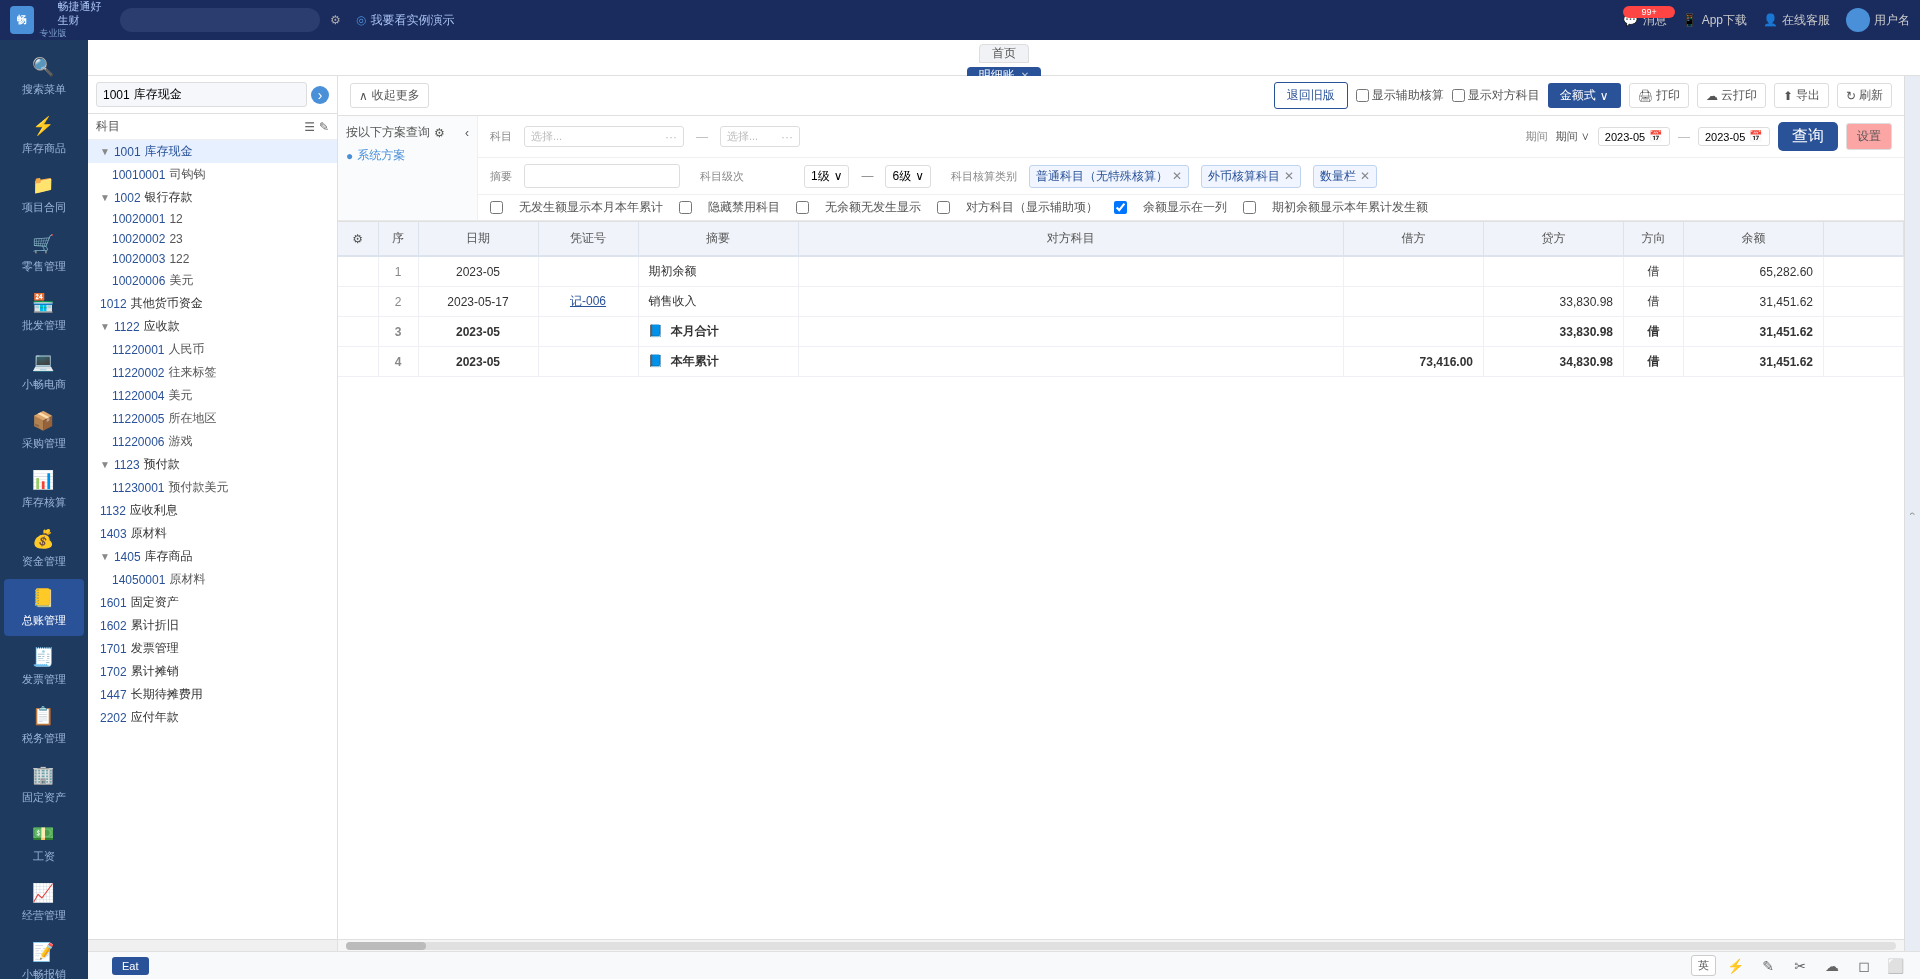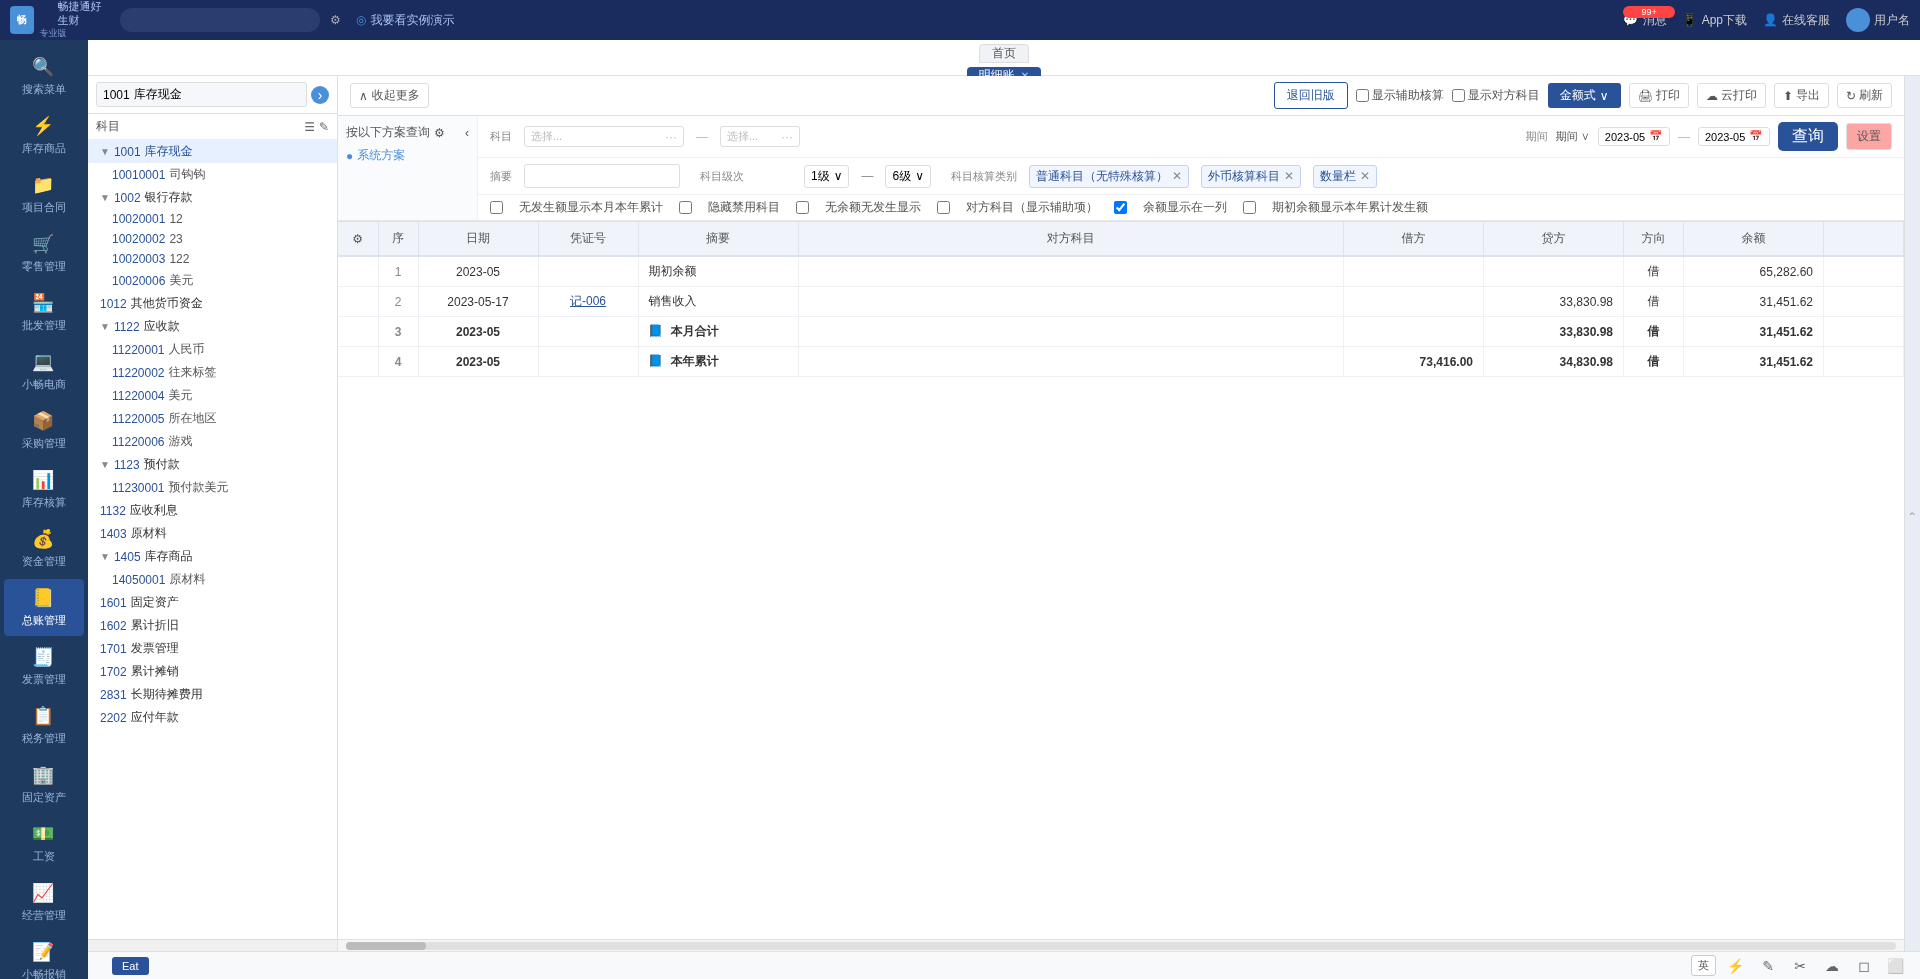--- a/index.html
+++ b/index.html
@@ -358,21 +358,21 @@
           </div>
           <div class="tree-node parent">
             <span class="tree-node-code">1701</span>
             <span class="tree-node-name">发票管理</span>
           </div>
           <div class="tree-node parent">
             <span class="tree-node-code">1702</span>
             <span class="tree-node-name">累计摊销</span>
           </div>
           <div class="tree-node parent">
-            <span class="tree-node-code">2831</span>
+            <span class="tree-node-code">1447</span>
             <span class="tree-node-name">长期待摊费用</span>
           </div>
           <div class="tree-node parent">
             <span class="tree-node-code">2202</span>
             <span class="tree-node-name">应付年款</span>
           </div>
         </div>
 
         <div class="left-panel-scroll"></div>
       </div>

